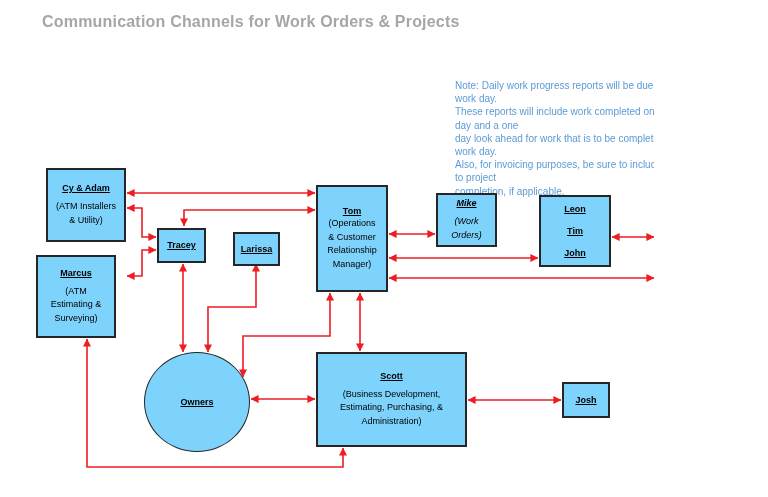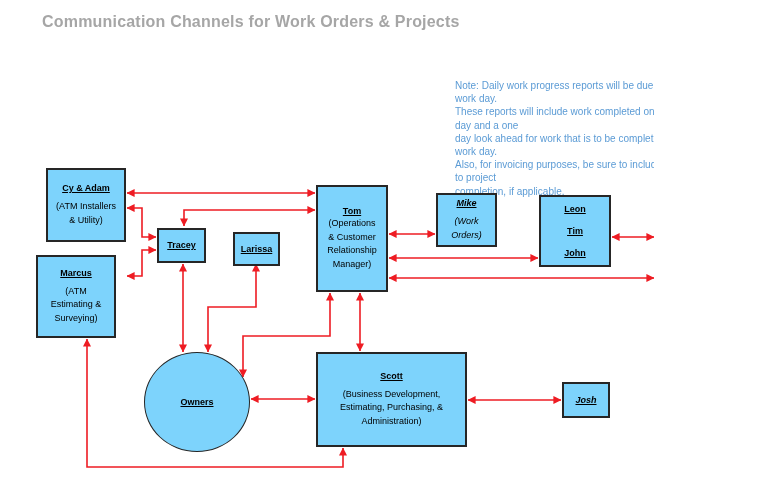--- a/index.html
+++ b/index.html
@@ -134,21 +134,21 @@
         <div class="names" style="row-gap: 0px;">
           <div class="nm">Scott</div>
         </div>
         <div class="descs">
           <div class="ds">(Business Development,</div>
           <div class="ds">Estimating, Purchasing, &amp;</div>
           <div class="ds">Administration)</div>
         </div>
       </div>
       <div class="node" style="left: 562px; top: 382px; width: 48px; height: 36px; row-gap: 6px;">
-        <div class="names" style="row-gap: 0px; font-style: italic;">
+        <div class="names" style="row-gap: 0px;">
           <div class="nm">Josh</div>
         </div>
       </div>
       <div class="node ellipse" style="left: 144px; top: 352px; width: 106px; height: 100px; row-gap: 6px;">
         <div class="names" style="row-gap: 0px;">
           <div class="nm">Owners</div>
         </div>
       </div>
     </div>
 

